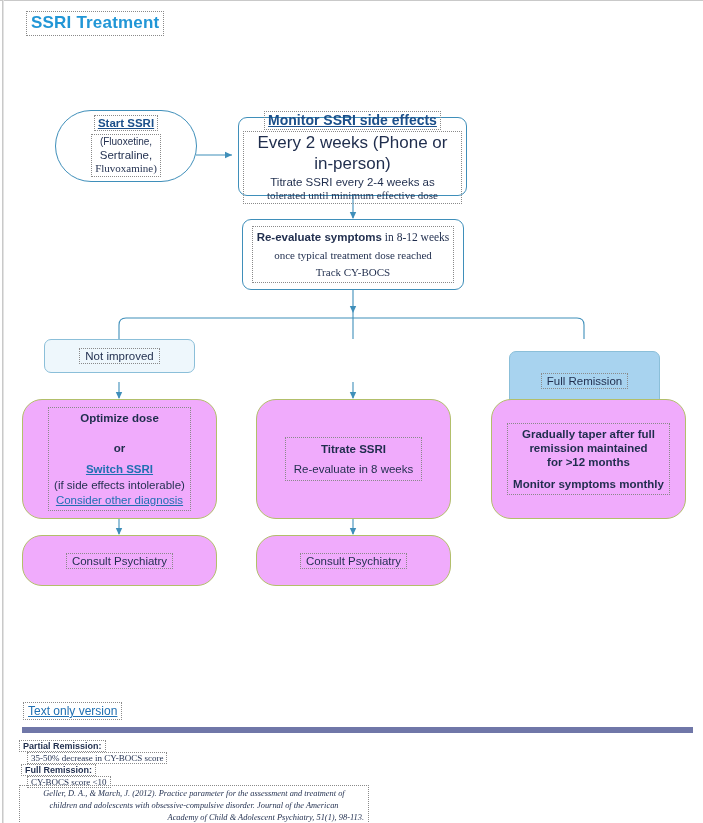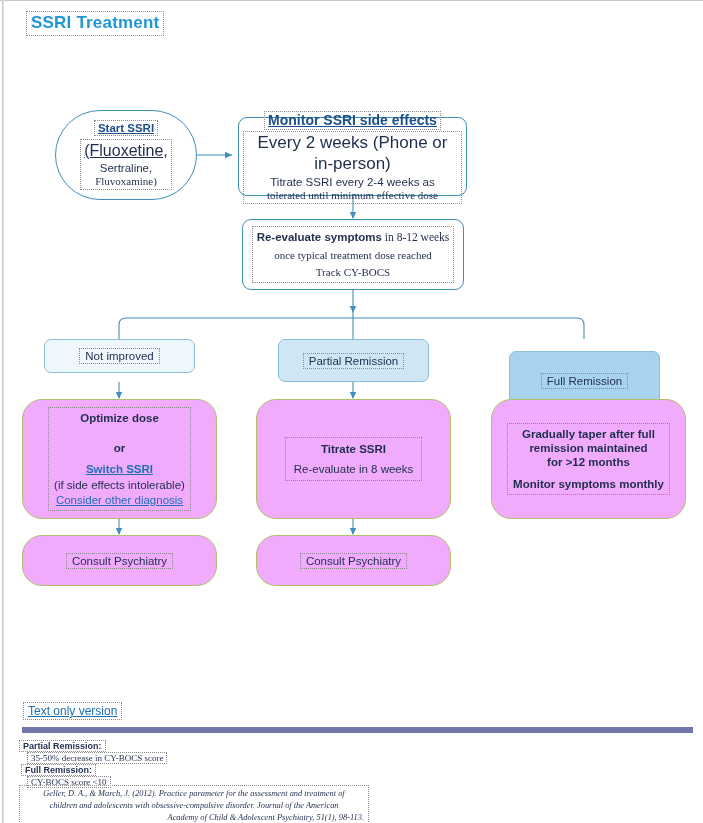--- a/index.html
+++ b/index.html
@@ -104,26 +104,26 @@
     <path d="M 584 382 L 584 398"></path>
     <path d="M 584 399 l -3.2 -7 l 6.4 0 z" style="fill:#3f8fba;stroke:none;"></path>
 
     <path d="M 119 519 L 119 534"></path>
     <path d="M 119 535 l -3.2 -7 l 6.4 0 z" style="fill:#3f8fba;stroke:none;"></path>
 
     <path d="M 353 519 L 353 534"></path>
     <path d="M 353 535 l -3.2 -7 l 6.4 0 z" style="fill:#3f8fba;stroke:none;"></path>
   </svg>
 
-  <div class="node oval" style="left:55px;top:110px;width:142px;height:90px;">
+  <div class="node oval" style="left:55px;top:110px;width:142px;height:72px;">
     <div class="ctr">
       <div class="txtwrap" style="font-size:11.5px;">
         <div class="dot h-blue" style="display:inline-block;padding:0 3px;margin-bottom:3px;">Start SSRI</div>
         <div class="dot" style="padding:1px 3px;margin-top:2px;">
-          <div style="font-size:16px;text-decoration:underline;">(Fluoxetine,</div>
+          <div style="font-size:10px;">(Fluoxetine,</div>
           <div style="font-size:11.5px;">Sertraline,</div>
           <div class="serif" style="font-size:11px;">Fluvoxamine)</div>
         </div>
       </div>
     </div>
   </div>
 
   <div class="node rbox" style="left:238px;top:117px;width:229px;height:79px;">
     <div class="ctr">
       <div class="txtwrap" style="width:100%;">
@@ -148,25 +148,20 @@
       </div>
     </div>
   </div>
 
   <div class="node pill lvl1" style="left:44px;top:339px;width:151px;height:34px;">
     <div class="ctr">
       <span class="dot" style="font-size:11.5px;padding:1px 5px;">Not improved</span>
     </div>
   </div>
 
-  <div class="node pill lvl2" style="left:278px;top:339px;width:151px;height:43px;">
-    <div class="ctr">
-      <span class="dot" style="font-size:11.5px;padding:1px 5px;">Partial Remission</span>
-    </div>
-  </div>
 
   <div class="node pill lvl3" style="left:509px;top:351px;width:151px;height:59px;">
     <div class="ctr">
       <span class="dot" style="font-size:11.5px;padding:1px 5px;">Full Remission</span>
     </div>
   </div>
 
   <div class="node obox" style="left:22px;top:399px;width:195px;height:120px;">
     <div class="ctr">
       <div class="dot txtwrap" style="padding:3px 5px;">

